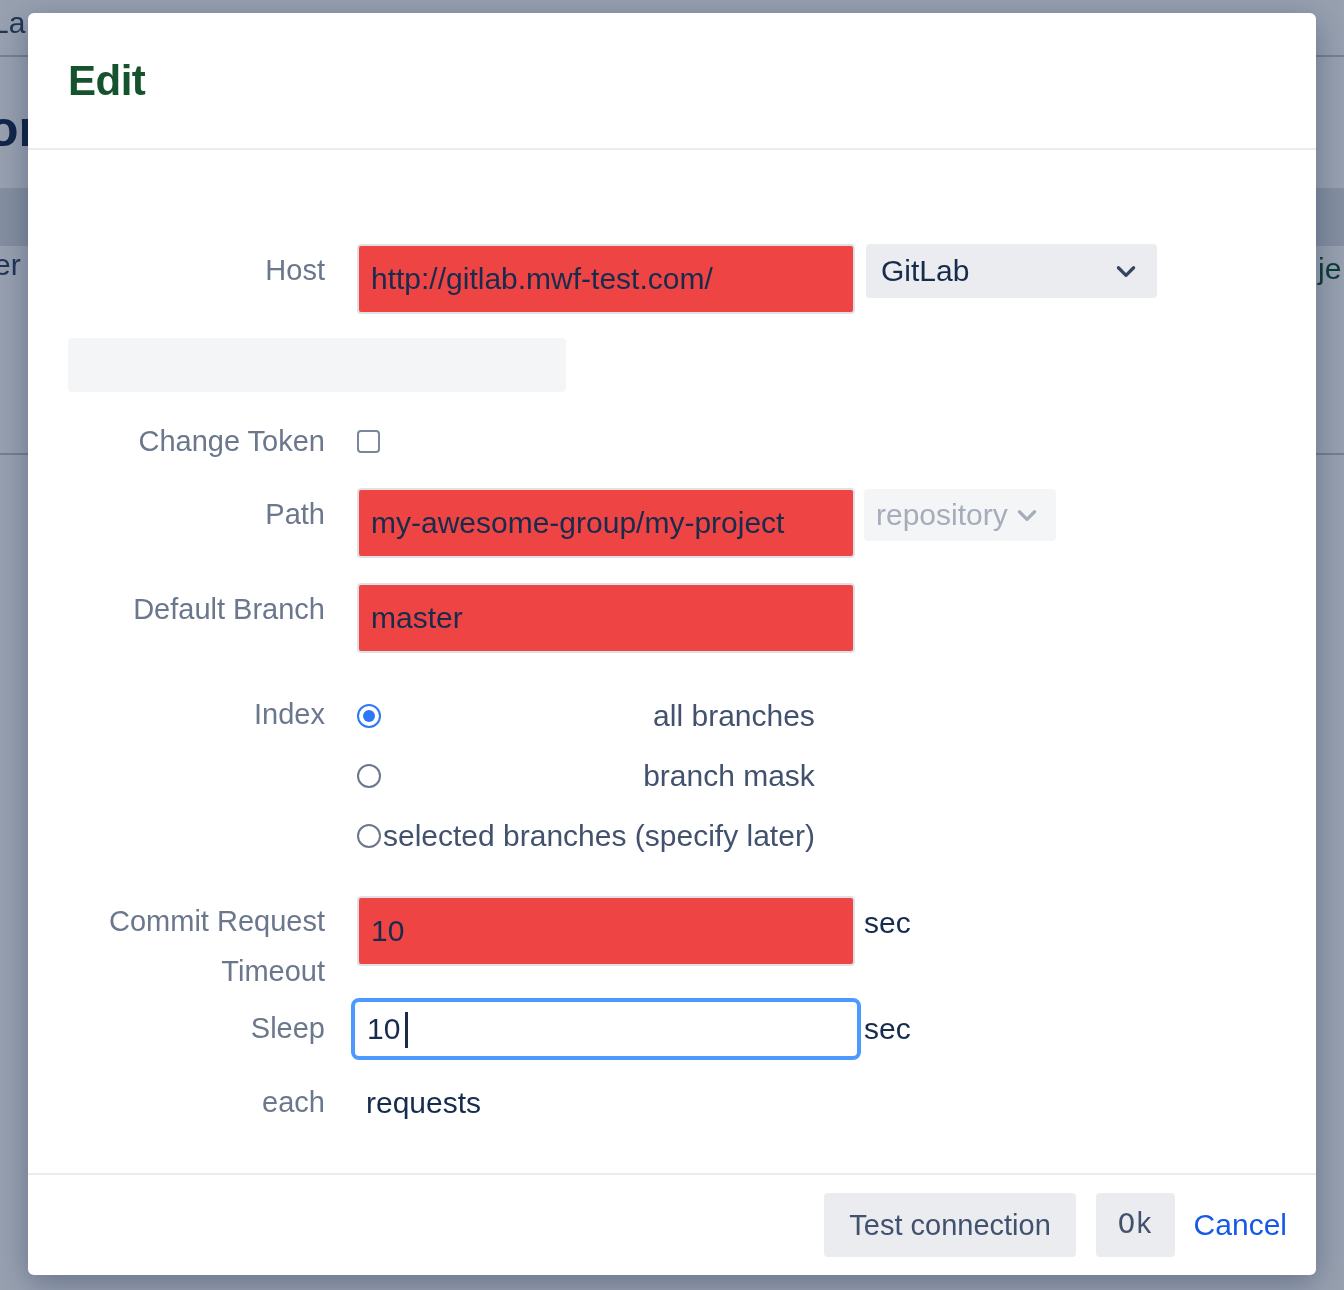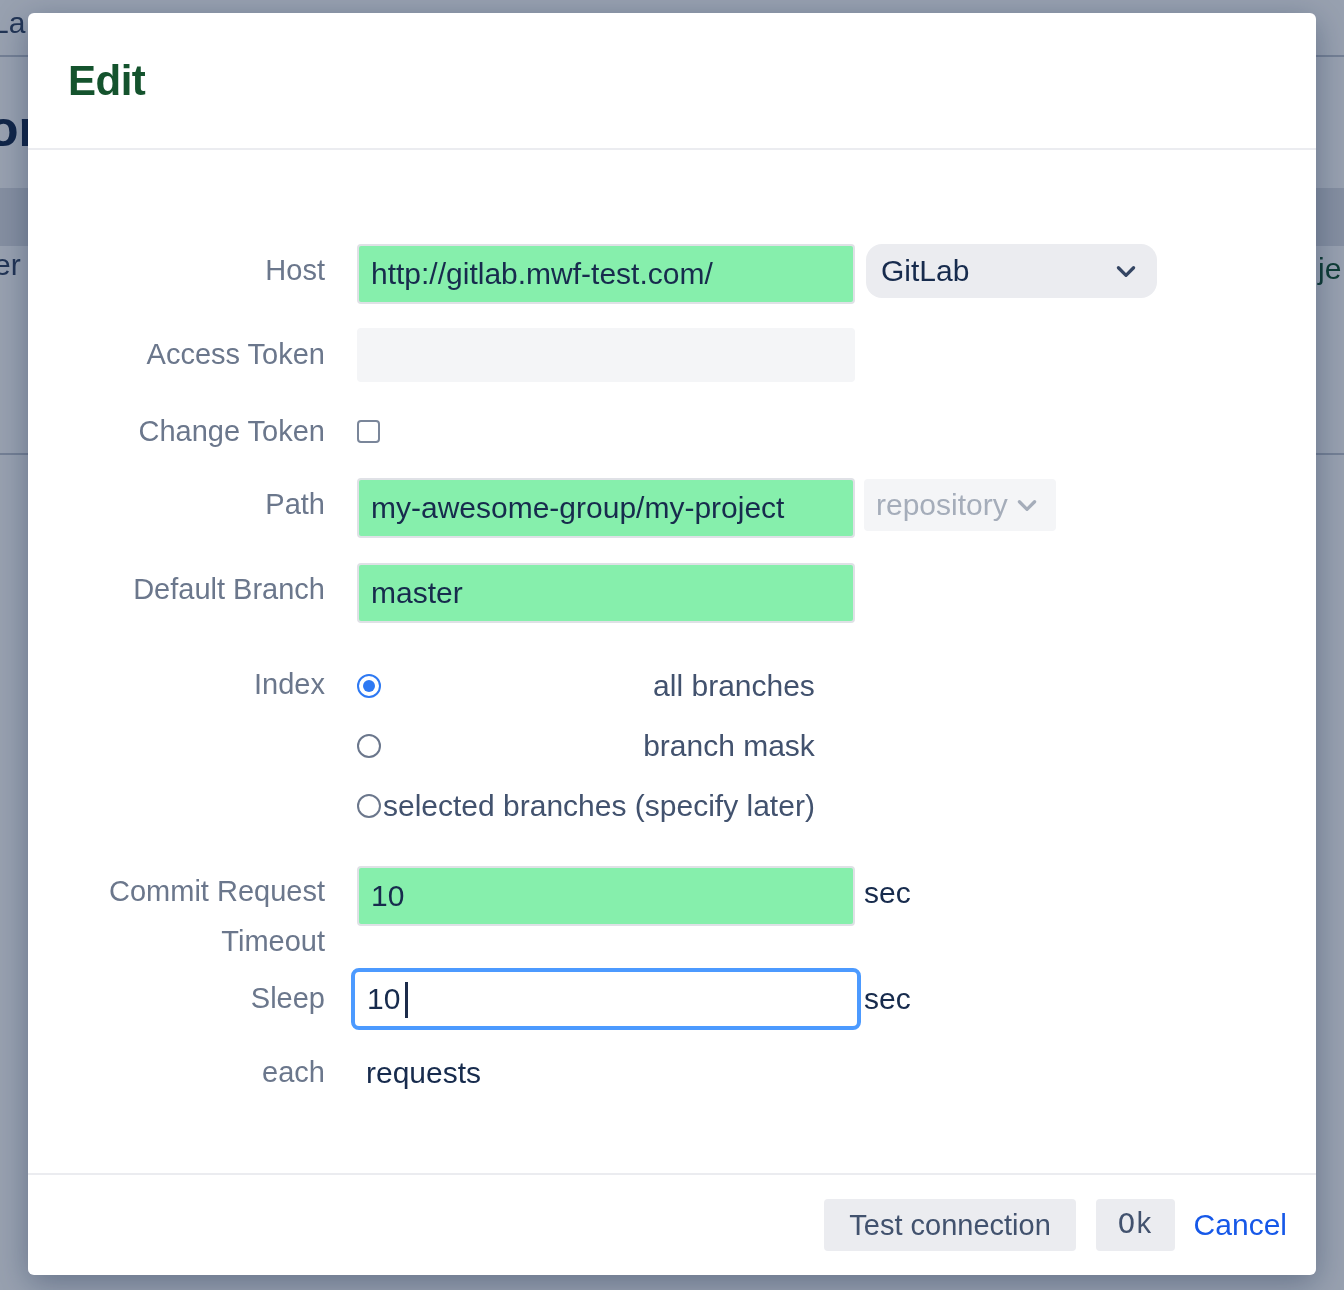--- a/index.html
+++ b/index.html
@@ -39,23 +39,23 @@
   .modal-body { position: absolute; left: 0; top: 137px; width: 100%; padding: 94px 40px 0 40px; }
 
   .row { display: flex; align-items: flex-start; }
   .lbl {
     flex: 0 0 257px; margin-right: 32px;
     text-align: right; font-size: 29px; color: #6B778C; line-height: 53px;
   }
   .ctl { display: flex; align-items: flex-start; }
 
   .txt {
-    width: 498px; height: 60px;
+    width: 498px; height: 70px;
     border: 2px solid #DFE1E6; border-radius: 4px;
-    background: #86efac; color: #172B4D;
+    background: #ef4444; color: #172B4D;
     font-family: "Liberation Sans", sans-serif; font-size: 30px;
     padding: 0 12px; outline: none;
   }
   .txt-disabled {
     width: 498px; height: 54px; border: none; border-radius: 4px;
     background: #F4F5F7;
   }
 
   .row-host { margin-bottom: 24px; }
   .row-access { margin-bottom: 26px; }
@@ -66,21 +66,21 @@
   .row-index { margin-bottom: 20px; }
   .row-commit { margin-bottom: 6px; }
   .row-commit .lbl { line-height: 50px; }
   .row-sleep { margin-bottom: 16px; }
 
   .select {
     height: 54px; border-radius: 4px; background: #EBECF0;
     display: flex; align-items: center;
     color: #172B4D; font-size: 30px; cursor: pointer;
   }
-  .select-host { width: 291px; margin-left: 11px; justify-content: space-between; padding: 0 18px 0 15px; border-radius: 16px; }
+  .select-host { width: 291px; margin-left: 11px; justify-content: space-between; padding: 0 18px 0 15px; }
   .select-disabled {
     width: 192px; margin-left: 9px; height: 52px; margin-top: 1px;
     background: #F4F5F7; color: #A5ADBA; cursor: default;
     justify-content: flex-start; padding: 0 12px; gap: 6px;
   }
   .chev { width: 26px; height: 26px; flex: 0 0 auto; }
 
   .checkbox {
     width: 23px; height: 23px; margin-top: 12px;
     border: 2px solid #7A869A; border-radius: 4px; background: #fff;
@@ -112,21 +112,21 @@
   .caret { position: absolute; left: 48px; top: 10px; width: 3px; height: 36px; background: #1C2B4A; }
   .sleep-wrap + .suffix { margin-left: 3px; }
 
   .modal-footer {
     position: absolute; left: 0; bottom: 0; width: 100%; height: 102px;
     border-top: 2px solid #EBECF0;
     display: flex; align-items: center; justify-content: flex-end;
     padding-right: 29px;
   }
   .btn {
-    height: 52px; border: none; border-radius: 4px; background: #EBECF0;
+    height: 64px; border: none; border-radius: 4px; background: #EBECF0;
     color: #42526E; font-family: "Liberation Sans", sans-serif; font-size: 29px;
     cursor: pointer;
   }
   .btn-test { padding: 0 25px; margin-right: 20px; }
   .btn-ok { padding: 0 22px; margin-right: 19px; font-family: Liberation Mono, monospace; }
   .link-cancel { font-size: 30px; color: #1658E8; text-decoration: none; cursor: pointer; }
 </style>
 </head>
 <body>
 
@@ -157,21 +157,20 @@
         <div class="select select-host">
           <span>GitLab</span>
           <svg class="chev" viewBox="0 0 24 24" fill="none" stroke="#344563" stroke-width="3" stroke-linecap="round" stroke-linejoin="round">
               <polyline points="5 9 12 16 19 9"></polyline>
             </svg>
         </div>
       </div>
     </div>
 
     <div class="row row-access">
-      <div class="lbl">Access Token</div>
       <div class="ctl">
         <div class="txt-disabled"></div>
       </div>
     </div>
 
     <div class="row row-change">
       <div class="lbl">Change Token</div>
       <div class="ctl">
         <span class="checkbox"></span>
       </div>

